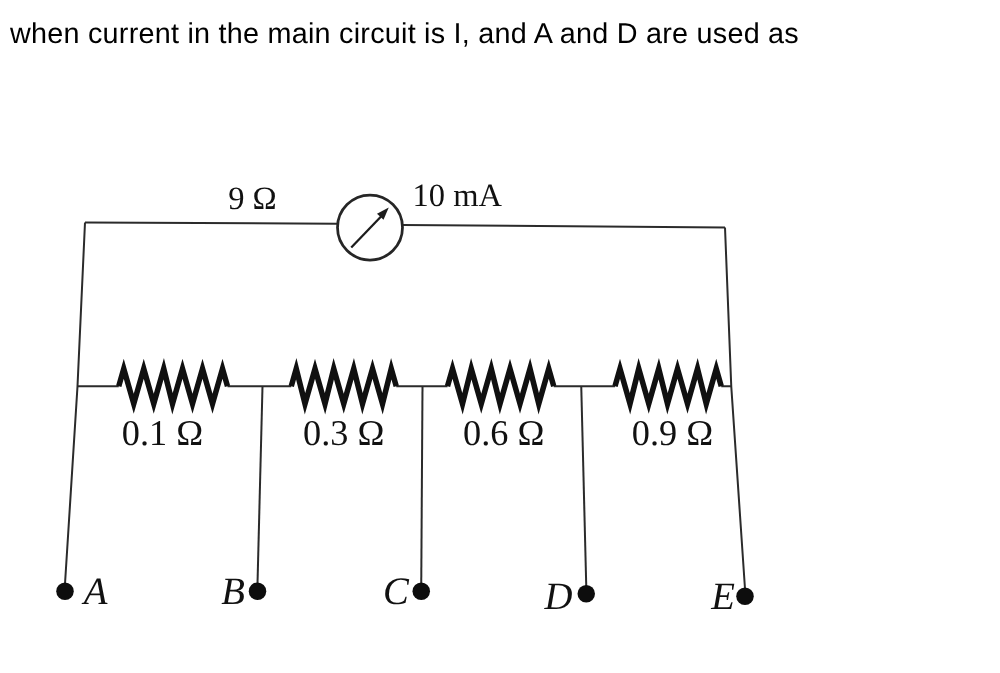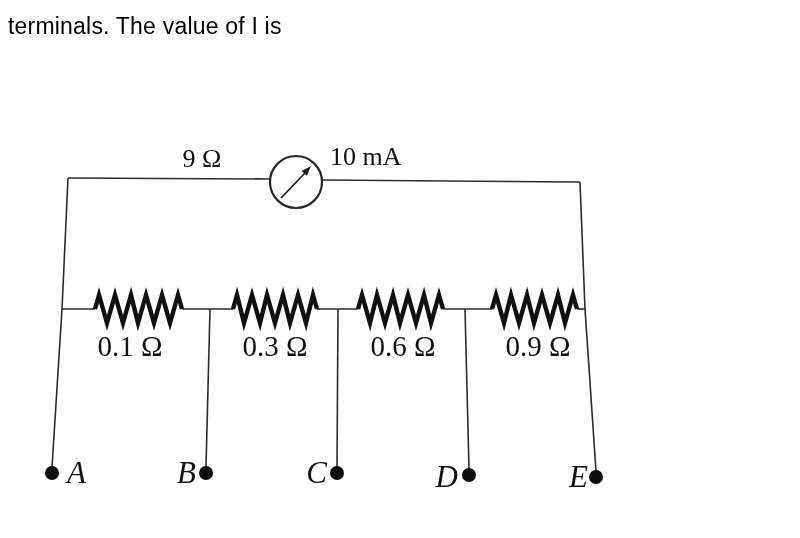--- a/index.html
+++ b/index.html
@@ -22,21 +22,21 @@
   .lbl-serif{font-family:"Liberation Serif",serif;font-size:26px;fill:#111;}
   .lbl-res{font-family:"Liberation Serif",serif;font-size:29px;fill:#111;}
   .lbl-term{font-family:"Liberation Serif",serif;font-size:31px;font-style:italic;fill:#111;}
 </style>
 </head>
 <body>
 
 <div class="page">
 
   <div class="question">
-    <div class="qline"><span>terminals. The value of I is</span></div>
+    <div class="qline"><span>when current in the main circuit is I, and A and D are used as</span></div>
   </div>
 
   <svg class="circuit-svg" width="800" height="398" viewBox="0 140 800 398" xmlns="http://www.w3.org/2000/svg">
 
     <polyline class="wire" points="68,178 270,179"></polyline>
     <polyline class="wire" points="322,180 580,182"></polyline>
     <polyline class="wire" points="68,178 62,309 52,467"></polyline>
     <polyline class="wire" points="580,182 585,309 596,471"></polyline>
 
     <polyline class="wire" points="62,309 95,309"></polyline>

